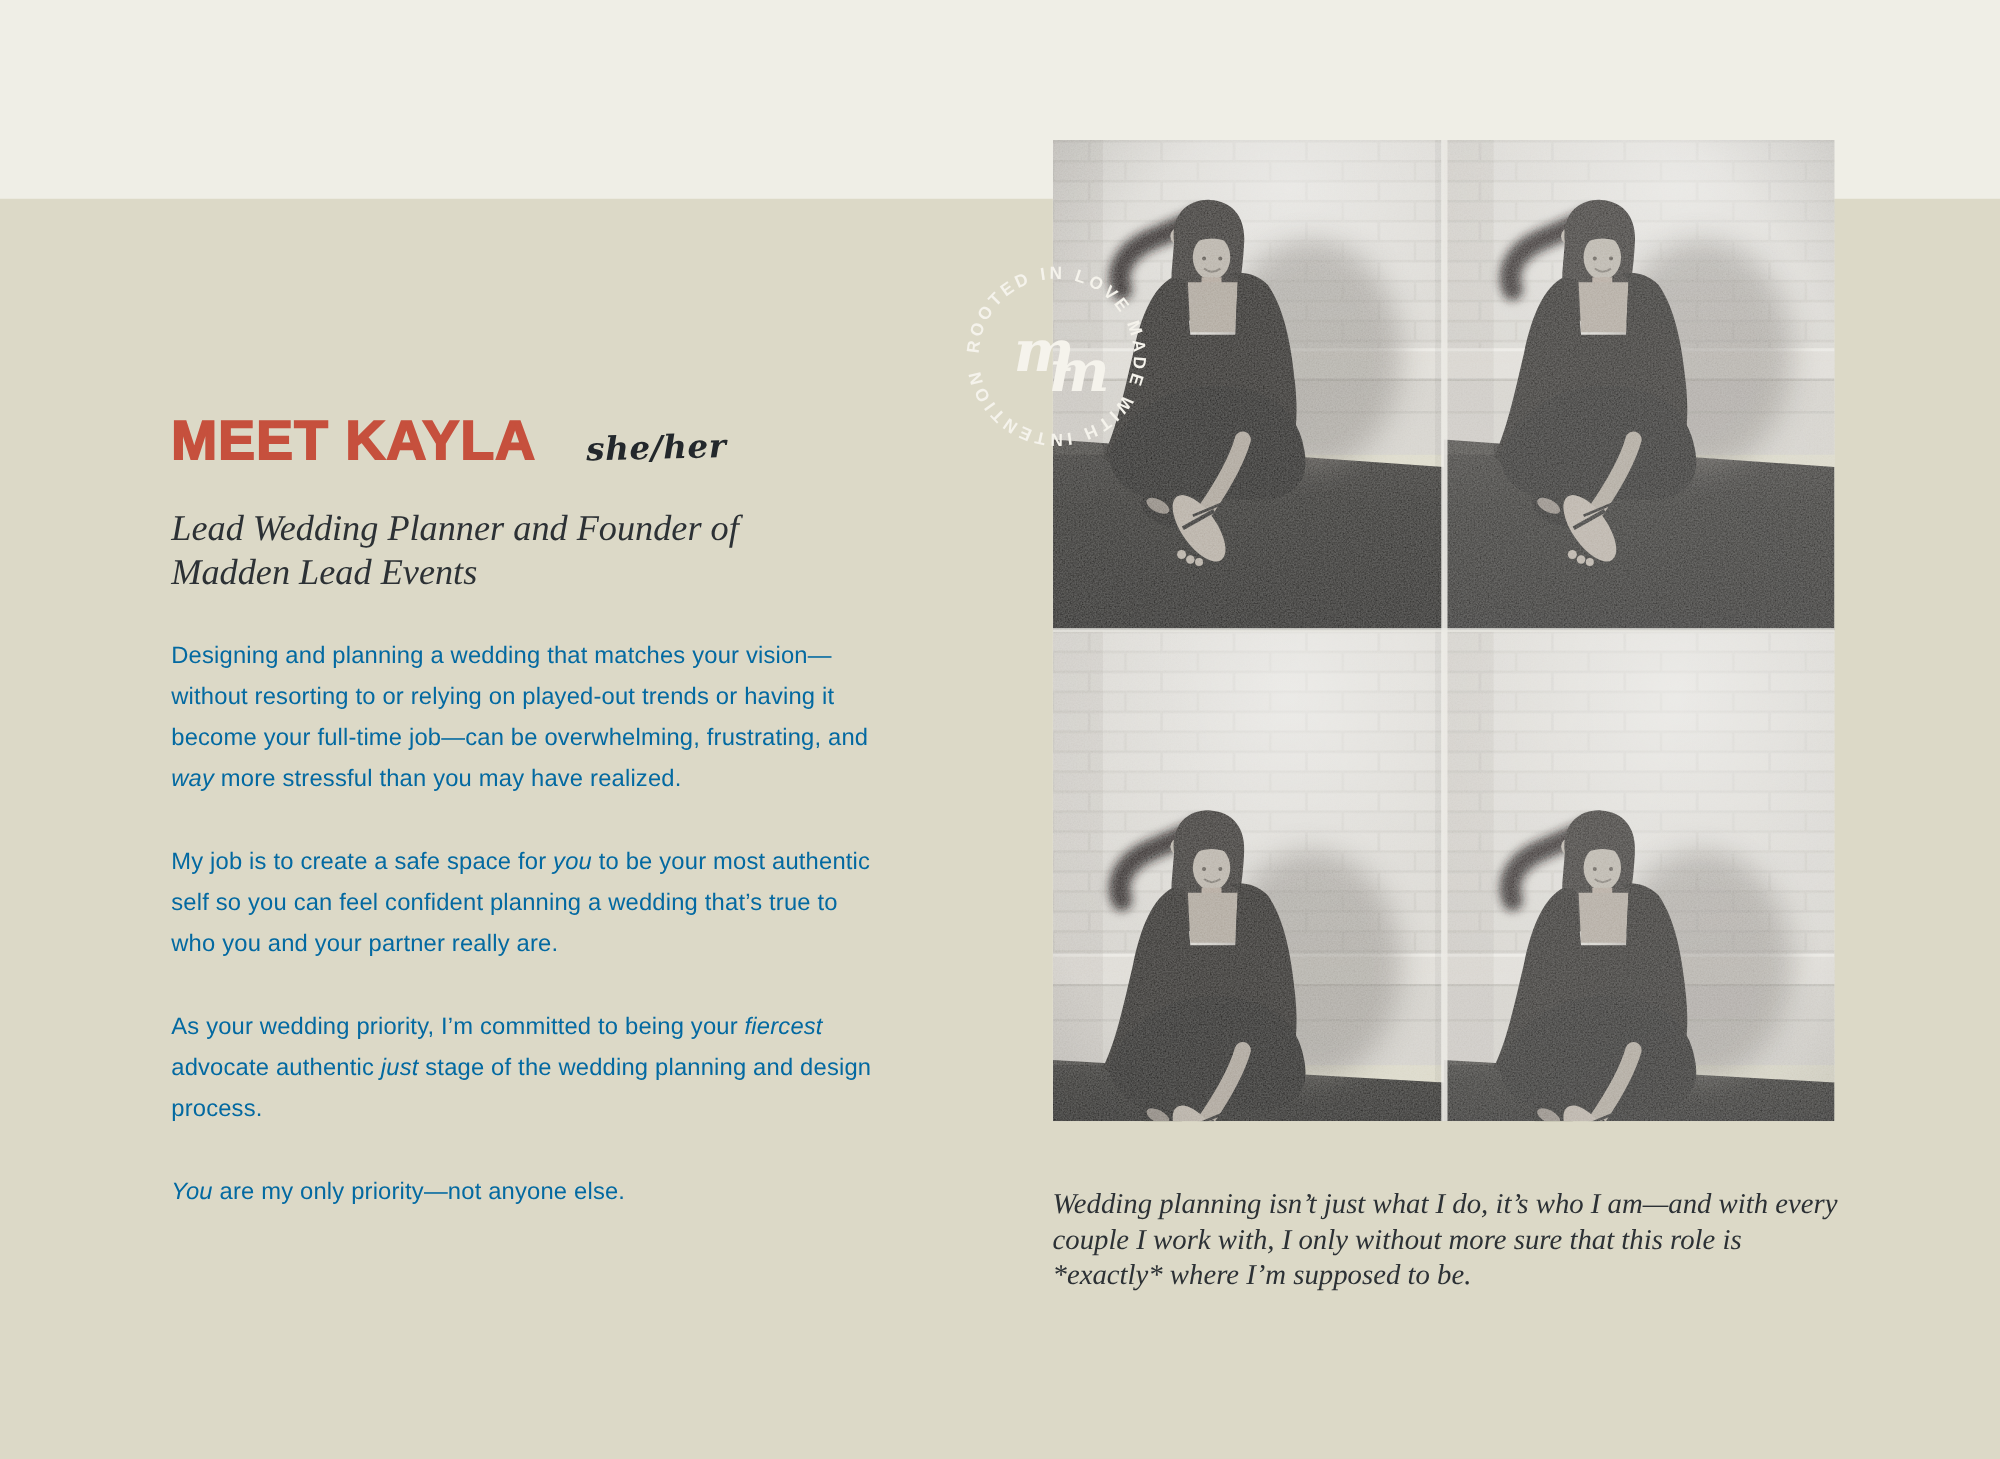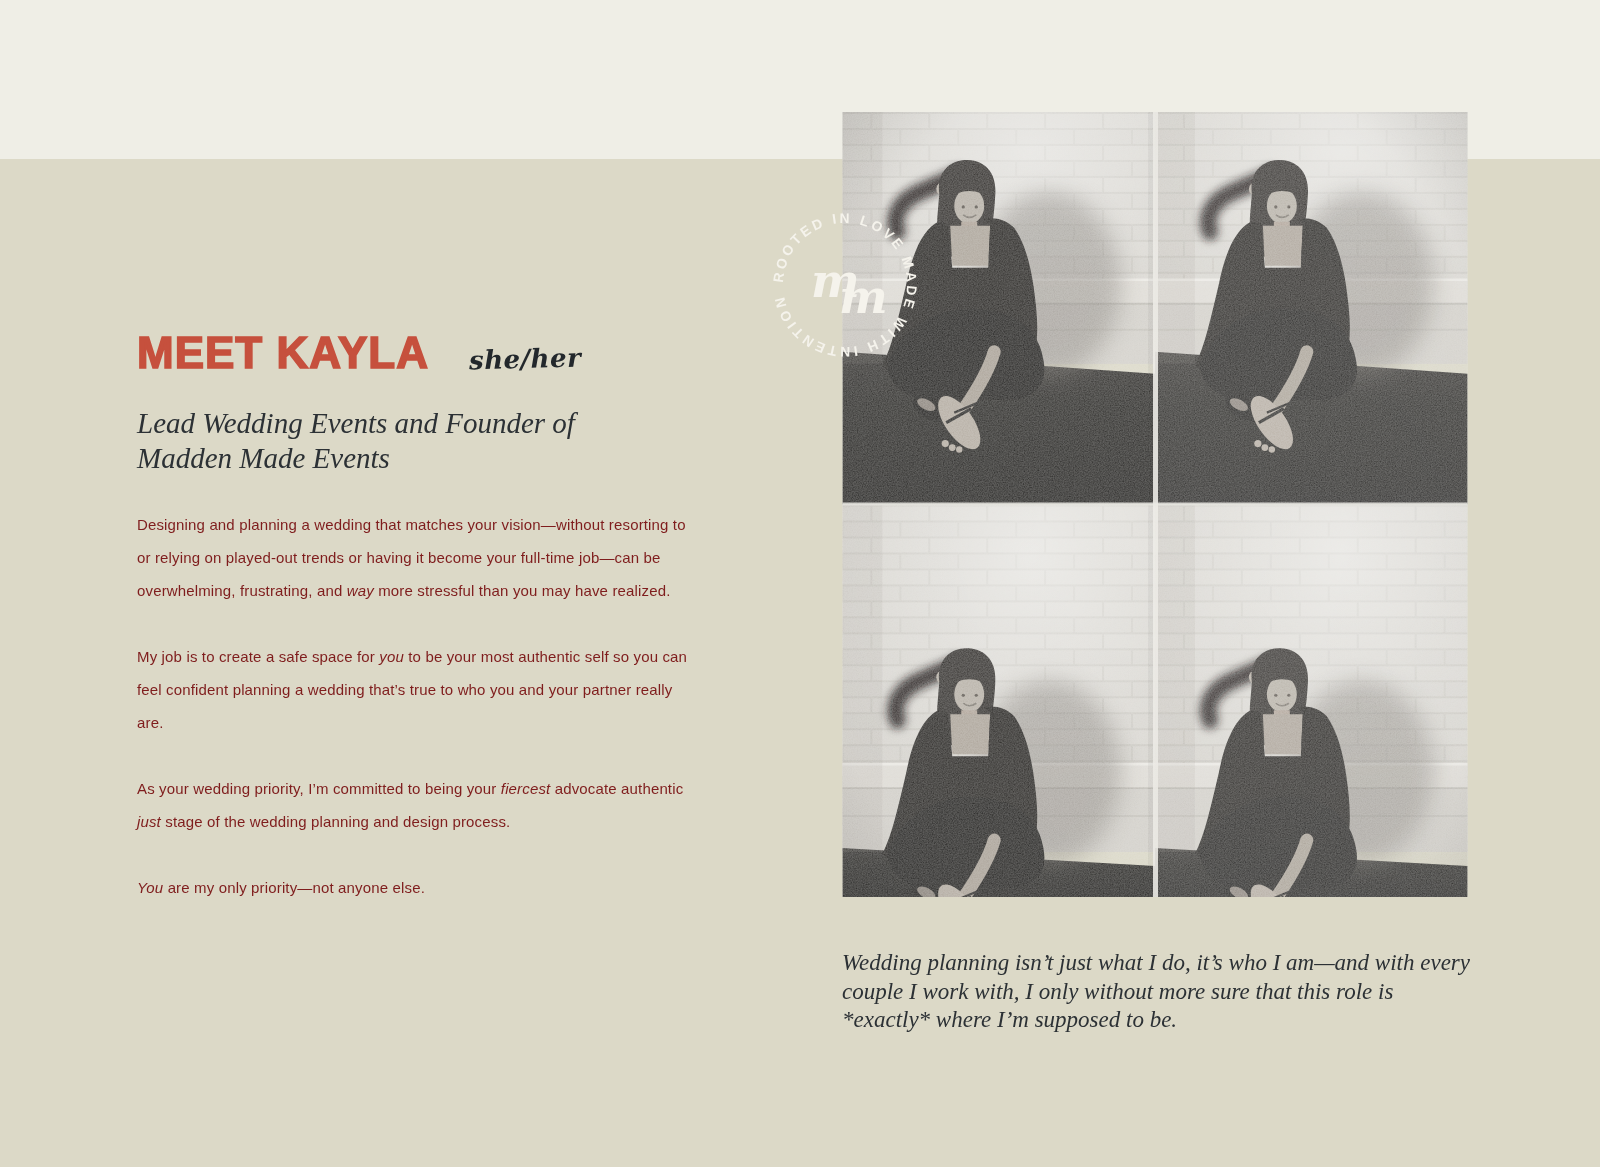--- a/index.html
+++ b/index.html
@@ -12,21 +12,21 @@
   .left-col{position:absolute;left:137px;top:330px;width:566px;}
   .heading-row{display:flex;align-items:baseline;}
   h1.title{margin:0;font-family:"Liberation Sans",sans-serif;font-weight:800;
            font-size:44px;line-height:1.05;letter-spacing:1px;color:#c6503d;
            -webkit-text-stroke:1.6px #c6503d;}
   .pronouns{margin-left:40px;font-family:"DejaVu Serif",serif;font-style:italic;font-weight:700;
             font-size:26px;color:#23282c;transform:rotate(-1.5deg);letter-spacing:.5px;}
   .subtitle{margin:30px 0 0 0;max-width:500px;font-family:"Liberation Serif",serif;
             font-style:italic;font-size:29px;line-height:1.2;color:#2c3135;font-weight:500;}
   .bio{margin-top:32px;}
-  .bio p{margin:0 0 33px 0;font-size:15px;line-height:33px;color:#7f1d1d;letter-spacing:.15px;}
+  .bio p{margin:0 0 33px 0;font-size:19px;line-height:33px;color:#0369a1;letter-spacing:.15px;}
   .bio p:last-child{margin-bottom:16px;}
   .it{font-style:italic;}
 
   
   .photo-wrap{position:absolute;left:842px;top:112px;width:626px;height:785px;}
   .photo-wrap svg{display:block;width:626px;height:785px;}
 
   
   .badge{position:absolute;left:755px;top:195px;width:180px;height:180px;pointer-events:none;}
   .badge text{fill:#f5f3ec;}
@@ -41,21 +41,21 @@
 <body>
 
 <div class="page">
   <div class="top-strip"></div>
 
   <div class="left-col">
     <div class="heading-row">
       <h1 class="title">MEET KAYLA</h1>
       <span class="pronouns">she/her</span>
     </div>
-    <p class="subtitle">Lead Wedding Events and Founder of Madden Made Events</p>
+    <p class="subtitle">Lead Wedding Planner and Founder of Madden Lead Events</p>
     <div class="bio">
       <p><span>Designing and planning a wedding that matches your vision—without resorting to or relying on played-out trends or having it become your full-time job—can be overwhelming, frustrating, and </span><span class="it">way</span><span> more stressful than you may have realized.</span></p>
       <p><span>My job is to create a safe space for </span><span class="it">you</span><span> to be your most authentic self so you can feel confident planning a wedding that’s true to who you and your partner really are.</span></p>
       <p><span>As your wedding priority, I’m committed to being your </span><span class="it">fiercest</span><span> advocate authentic </span><span class="it">just</span><span> stage of the wedding planning and design process.</span></p>
       <p><span class="it">You</span><span> are my only priority—not anyone else.</span></p>
     </div>
   </div>
 
   <div class="photo-wrap">
     <svg viewBox="0 0 626 786">

